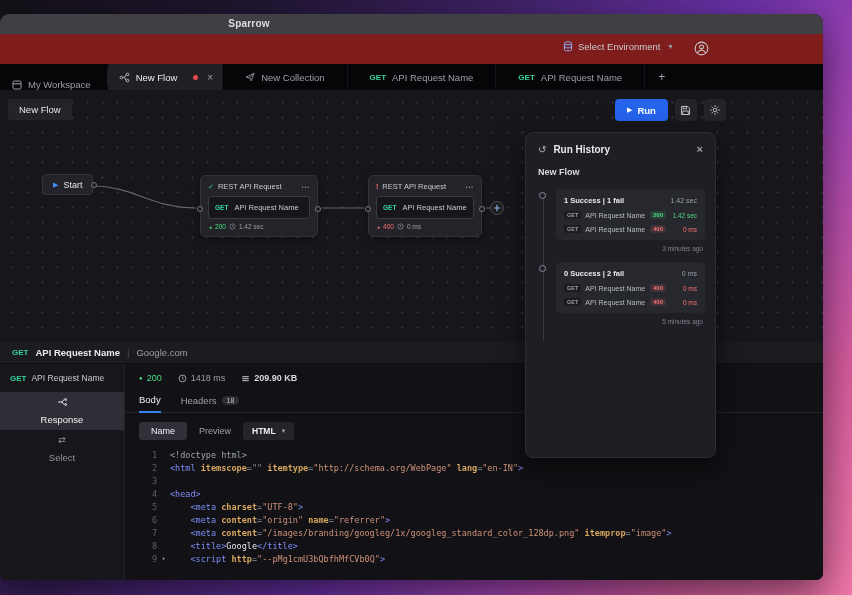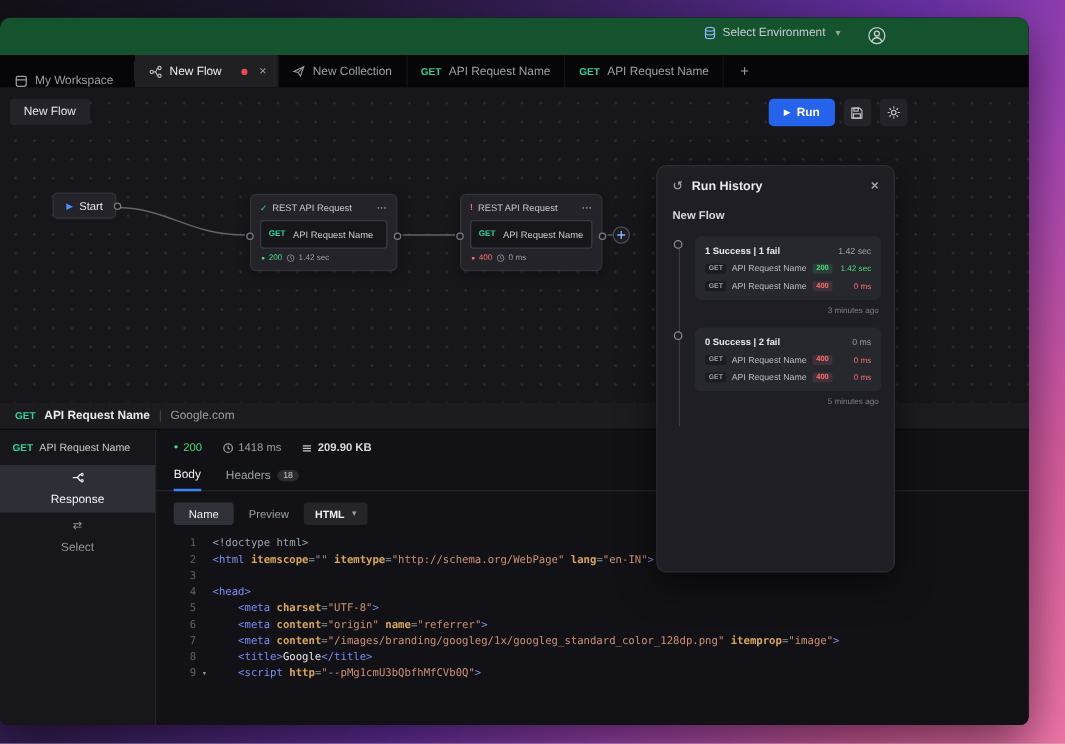--- a/index.html
+++ b/index.html
@@ -12,32 +12,32 @@
   .window { position:absolute; left:0; top:14px; width:823px; height:566px;
     background:#0f0f13; border-radius:9px 9px 7px 7px; overflow:hidden;
     display:flex; flex-direction:column; box-shadow:0 14px 40px rgba(0,0,0,.55); }
 
   
   .titlebar { height:20px; background:#404044; position:relative; flex:none; }
   .titlebar .title { position:absolute; left:204px; width:90px; top:4px; text-align:center;
     font-size:10px; font-weight:700; color:#dcdce0; letter-spacing:.2px; }
 
   
-  .toolbar { height:30px; background:#14532d; position:relative; flex:none; }
+  .toolbar { height:30px; background:#7f1d1d; position:relative; flex:none; }
   .env { position:absolute; left:563px; top:7px; display:flex; align-items:center; gap:5px;
     color:#c9ccd1; font-size:9.5px; cursor:default; }
   .env .chev { color:#9aa0a6; font-size:8px; margin-left:3px; }
   .avatar { position:absolute; left:694px; top:7px; color:#c9ccd1; }
 
   
   .tabbar { height:26px; background:#060608; display:flex; align-items:stretch;
     font-size:9.5px; color:#9aa0a6; flex:none; }
   .ws { display:flex; align-items:flex-end; gap:6px; padding:0 16px 0 12px; }
   .tb-div { width:1px; background:#1f1f24; margin:5px 0; }
-  .tab { display:flex; align-items:center; gap:6px; padding:0 11px; border-right:1px solid #141418; }
+  .tab { display:flex; align-items:center; gap:6px; padding:0 22px; border-right:1px solid #141418; }
   .tab.active { background:#1f1f24; color:#eceff1; padding:0 9px 0 11px; }
   .dirty { width:5px; height:5px; border-radius:50%; background:#e5484d; margin-left:10px; }
   .tclose { color:#9aa0a6; font-size:10px; margin-left:3px; }
   .tab .m, .bstrip .m, .bside-req .m { color:#34d399; font-size:8px; font-weight:700; }
   .addtab { display:flex; align-items:center; padding:0 13px; font-size:12px; color:#9aa0a6; }
 
   
   .canvas { height:252px; flex:none; position:relative; overflow:hidden; background:#17171b;
     background-image:radial-gradient(circle,#2c2c32 1px,transparent 1.15px);
     background-size:15px 15px; background-position:5px 5px; }
@@ -148,20 +148,23 @@
   .tk-pln { color:#c9d1d9; }
 
   svg { display:block; }
 </style>
 </head>
 <body>
 
 <div class="screen">
   <div class="window">
 
+    <div class="titlebar">
+      <span class="title">Sparrow</span>
+    </div>
 
     <div class="toolbar">
       <div class="env">
         <svg width="10" height="11" viewBox="0 0 10 11" fill="none" stroke="#8ab4f8" stroke-width="1">
           <ellipse cx="5" cy="2.4" rx="3.6" ry="1.5"></ellipse>
           <path d="M1.4 2.4v6c0 .85 1.6 1.5 3.6 1.5s3.6-.65 3.6-1.5v-6"></path>
           <path d="M1.4 5.4c0 .85 1.6 1.5 3.6 1.5s3.6-.65 3.6-1.5"></path>
         </svg>
         <span>Select Environment</span>
         <span class="chev">▾</span>

